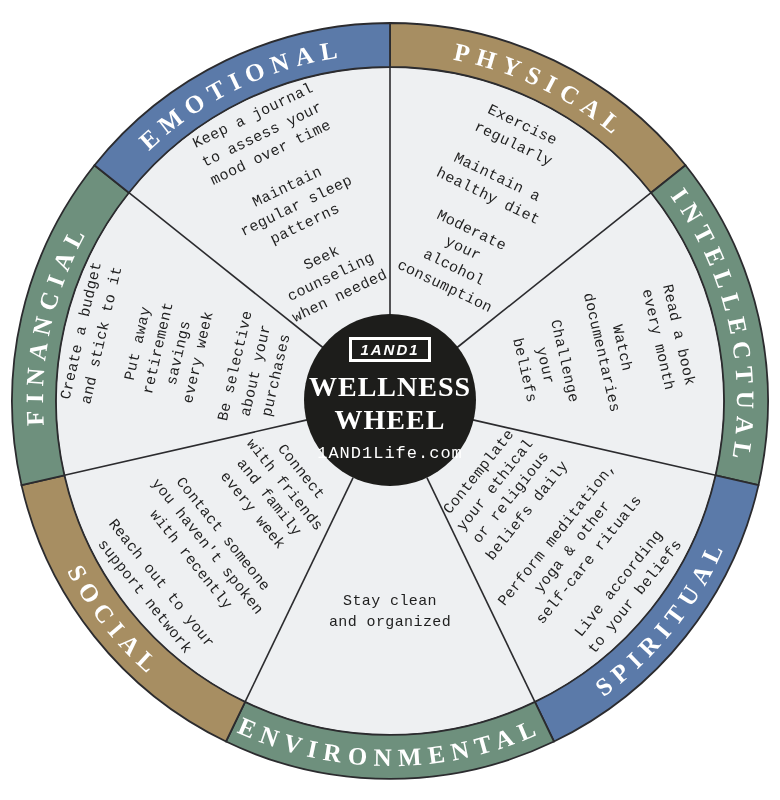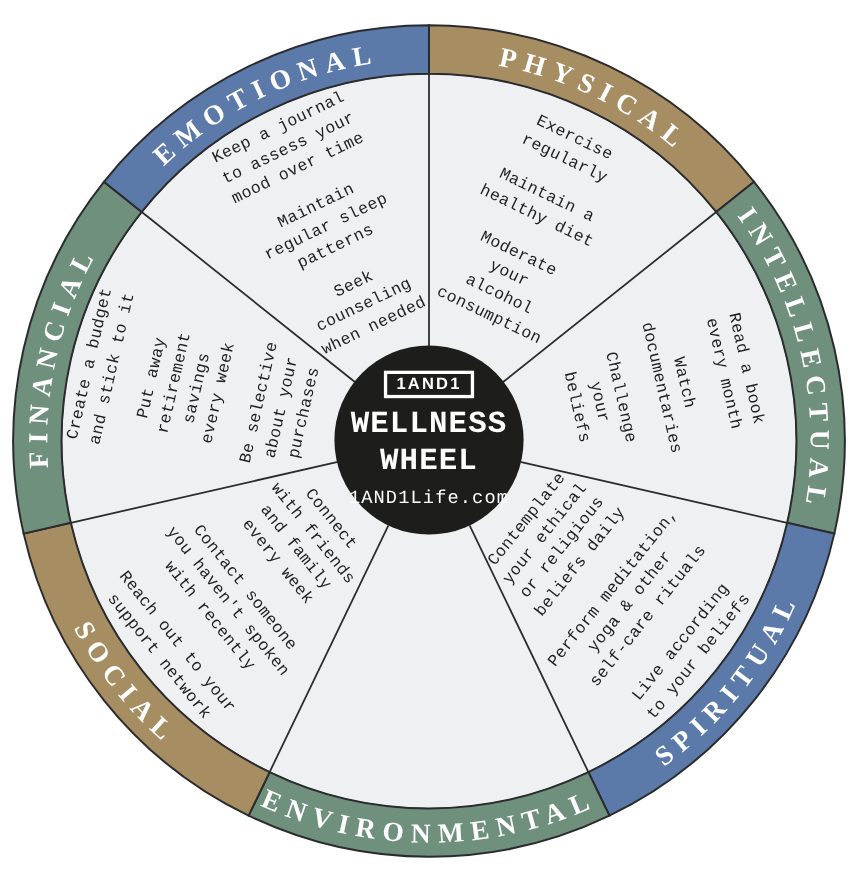--- a/index.html
+++ b/index.html
@@ -6,22 +6,22 @@
   .stage{position:relative;width:780px;height:800px;overflow:hidden;background:#ffffff;}
   .stage svg{position:absolute;left:0;top:0;}
   .ring-label{font-family:"Liberation Serif",serif;font-size:25px;font-weight:700;letter-spacing:7px;fill:#ffffff;}
   .sector{stroke:#2b2b2e;stroke-width:1.8;}
   .divider{stroke:#2b2b2e;stroke-width:1.6;}
   .tips{position:absolute;display:flex;flex-direction:column;align-items:center;gap:17px;text-align:center;}
   .tip{font-family:"Liberation Mono","DejaVu Sans Mono",monospace;font-size:15px;line-height:1.38;letter-spacing:0.4px;color:#1f1f1f;white-space:pre-line;}
   .center-content{position:absolute;left:390px;top:400px;transform:translate(-50%,-50%);width:172px;height:172px;
     display:flex;flex-direction:column;align-items:center;justify-content:center;text-align:center;color:#ffffff;}
   .logo-box{border:3px solid #ffffff;padding:1px 8px;font-weight:700;font-size:15px;letter-spacing:2px;
-    font-family:"Liberation Sans",sans-serif;margin-bottom:9px;}
-  .wheel-title{font-family:Liberation Mono, monospace;font-weight:700;font-size:28px;line-height:1.15;letter-spacing:1px;white-space:pre-line;}
+    font-family:"Liberation Sans",sans-serif;margin-bottom:9px;font-style:italic;}
+  .wheel-title{font-family:Liberation Serif, serif;font-weight:700;font-size:28px;line-height:1.15;letter-spacing:1px;white-space:pre-line;}
   .site-url{font-family:"Liberation Mono","DejaVu Sans Mono",monospace;font-size:17px;letter-spacing:1px;margin-top:8px;}
 </style>
 </head>
 <body>
 
 <div class="stage">
 
   <svg width="780" height="800" viewBox="0 0 780 800">
     <defs>
       <path id="lp-physical" d="M 390 54 A 347 347 0 0 1 661.3 184.6"></path>
@@ -103,20 +103,22 @@
 or religious
 beliefs daily</div>
     <div class="tip">Perform meditation,
 yoga &amp; other
 self-care rituals</div>
     <div class="tip">Live according
 to your beliefs</div>
   </div>
 
   <div class="tips" style="left:390px;top:613px;width:190px;transform:translate(-50%,-50%) rotate(0deg);">
+    <div class="tip">Stay clean
+and organized</div>
   </div>
 
   <div class="tips" style="left:222px;top:535px;width:200px;transform:translate(-50%,-50%) rotate(51.4deg);">
     <div class="tip">Connect
 with friends
 and family
 every week</div>
     <div class="tip">Contact someone
 you haven't spoken
 with recently</div>

